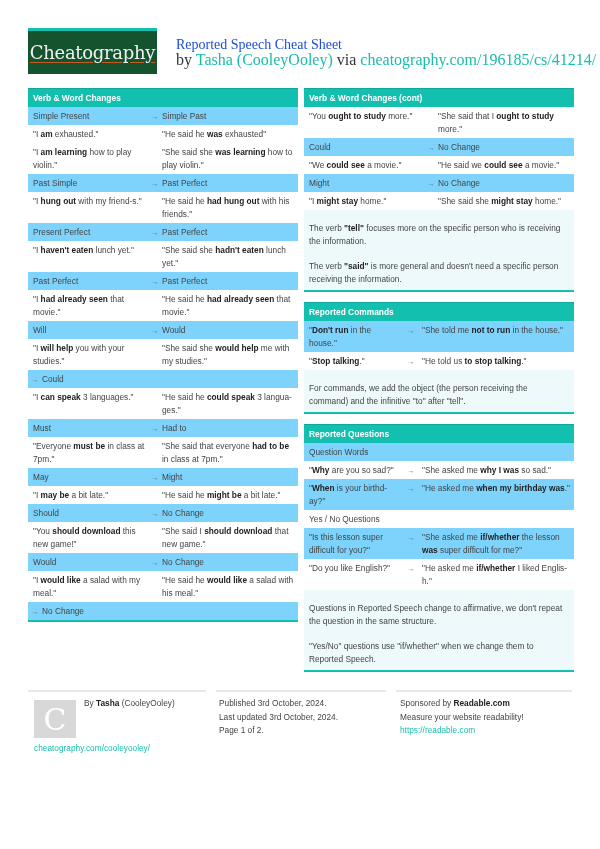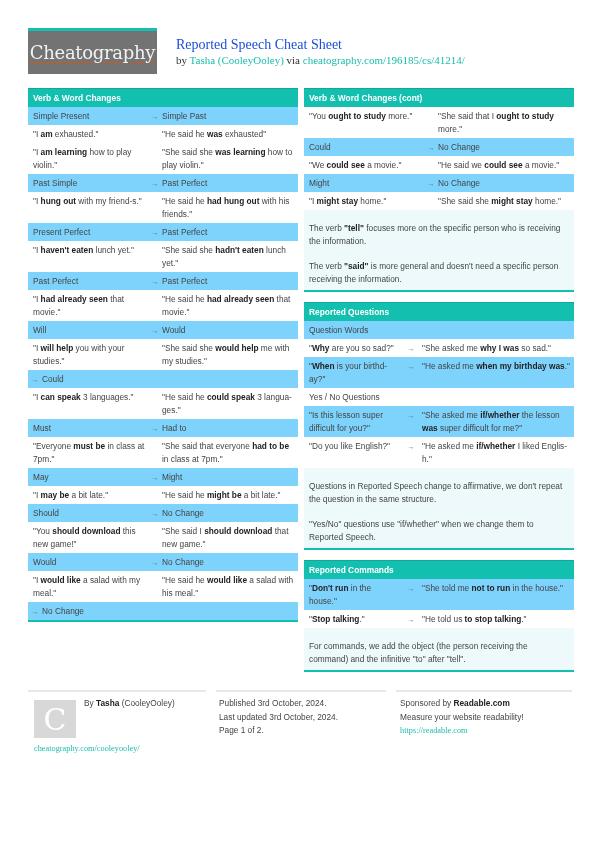--- a/index.html
+++ b/index.html
@@ -1,25 +1,25 @@
 <!DOCTYPE html>
 <html><head>
 <meta charset="utf-8">
 <style>
   * { box-sizing: border-box; margin: 0; padding: 0; }
   html, body { width: 600px; height: 849px; background: #ffffff; overflow: hidden; }
   body { position: relative; font-family: "Liberation Sans", sans-serif; color: #333; font-size: 8px; }
   b { font-weight: bold; color: #222; }
 
-  .logo { position: absolute; left: 28px; top: 28px; width: 129px; height: 46px; background: #737373; border-top: 3px solid #13c0b0; display: flex; align-items: center; justify-content: center; }
+  .logo { position: absolute; left: 28px; top: 28px; width: 129px; height: 46px; background: #14532d; border-top: 3px solid #13c0b0; display: flex; align-items: center; justify-content: center; }
   .logo span { font-family: "DejaVu Serif", serif; color: #f2f2f2; font-size: 18px; letter-spacing: -0.3px; text-decoration: underline; text-decoration-color: #c85a1a; text-underline-offset: 3px; }
 
   .title-block { position: absolute; left: 176px; top: 37px; font-family: "Liberation Serif", serif; }
   .title-block .title { color: #1d4ed8; font-size: 14px; line-height: 16px; }
-  .title-block .by { color: #333; font-size: 11px; line-height: 14px; }
+  .title-block .by { color: #333; font-size: 16px; line-height: 14px; }
   .title-block .by a { color: #1abcab; text-decoration: none; }
 
   .col { position: absolute; width: 270px; }
   .col.left { left: 28px; top: 88px; }
   .col.right { left: 304px; top: 88px; }
 
   .box { width: 100%; border-bottom: 2px solid #13c0b0; margin-bottom: 10px; }
   .box-head { background: #13c0b0; color: #fff; font-size: 8.4px; height: 19px; line-height: 19px; padding-left: 5px; border-top: 1px solid #0fa89a; font-weight: bold; }
   .row { display: flex; font-size: 8.3px; line-height: 13px; color: #444; }
   .row.alt { background: #7dd3fc; }
@@ -31,21 +31,21 @@
   .note p { margin-bottom: 12px; }
   .note p:last-child { margin-bottom: 0; }
 
   .rc .c1 { width: 96px; }
   .rc .arr { width: 22px; }
 
   .footer-line { position: absolute; height: 2px; background: #e8e8e8; top: 690px; }
   .f-avatar { position: absolute; left: 34px; top: 700px; width: 42px; height: 38px; background: #d8d8d8; display: flex; align-items: center; justify-content: center; }
   .f-avatar span { font-family: "DejaVu Serif", serif; color: #fff; font-size: 30px; }
   .f-text { position: absolute; font-size: 8.3px; line-height: 13.5px; color: #444; }
-  .f-link { color: #1abcab; text-decoration: none; font-family: Liberation Serif, serif; }
+  .f-link { color: #1abcab; text-decoration: none; }
 </style>
 </head>
 <body>
 
 <div class="logo">
     <span>Cheatography</span>
   </div>
 
 <div class="title-block">
   <div class="title">Reported Speech Cheat Sheet</div>
@@ -194,20 +194,38 @@
         </div>
         <div class="row">
           <div class="c1">"I <b>might stay</b> home."</div>
           <div class="arr"></div>
           <div class="c2">"She said she <b>might stay</b> home."</div>
         </div>
       </div>
     <div class="note" id="vcc-notes">
         <p>The verb <b>"tell"</b> focuses more on the specific person who is receiving the information.</p>
         <p>The verb <b>"said"</b> is more general and doesn't need a specific person receiving the information.</p>
+      </div>
+  </div>
+  <div class="box rc">
+    <div class="box-head">Reported Commands</div>
+    <div id="rc-rows">
+        <div class="row alt">
+          <div class="c1">"<b>Don't run</b> in the house."</div>
+          <div class="arr">→</div>
+          <div class="c2">"She told me <b>not to run</b> in the house."</div>
+        </div>
+        <div class="row">
+          <div class="c1">"<b>Stop talking</b>."</div>
+          <div class="arr">→</div>
+          <div class="c2">"He told us <b>to stop talking</b>."</div>
+        </div>
+      </div>
+    <div class="note" id="rc-notes">
+        <p>For commands, we add the object (the person receiving the command) and the infinitive "to" after "tell".</p>
       </div>
   </div>
   <div class="box rc">
     <div class="box-head">Reported Questions</div>
     <div id="rq-rows">
         <div class="row alt single">
           <div class="c1">Question Words</div>
         </div>
         <div class="row">
           <div class="c1">"<b>Why</b> are you so sad?"</div>
@@ -231,38 +249,20 @@
           <div class="c1">"Do you like English?"</div>
           <div class="arr">→</div>
           <div class="c2">"He asked me <b>if/whether</b> I liked Englis-h."</div>
         </div>
       </div>
     <div class="note" id="rq-notes">
         <p>Questions in Reported Speech change to affirmative, we don't repeat the question in the same structure.</p>
         <p>"Yes/No" questions use "if/whether" when we change them to Reported Speech.</p>
       </div>
   </div>
-  <div class="box rc">
-    <div class="box-head">Reported Commands</div>
-    <div id="rc-rows">
-        <div class="row alt">
-          <div class="c1">"<b>Don't run</b> in the house."</div>
-          <div class="arr">→</div>
-          <div class="c2">"She told me <b>not to run</b> in the house."</div>
-        </div>
-        <div class="row">
-          <div class="c1">"<b>Stop talking</b>."</div>
-          <div class="arr">→</div>
-          <div class="c2">"He told us <b>to stop talking</b>."</div>
-        </div>
-      </div>
-    <div class="note" id="rc-notes">
-        <p>For commands, we add the object (the person receiving the command) and the infinitive "to" after "tell".</p>
-      </div>
-  </div>
 </div>
 
 <div class="footer-line" style="left:28px;width:178px;"></div>
 <div class="footer-line" style="left:216px;width:170px;"></div>
 <div class="footer-line" style="left:396px;width:176px;"></div>
 
 <div class="f-avatar">
     <span>C</span>
   </div>
 <div class="f-text" style="left:84px;top:697px;"><span>By </span><b>Tasha</b><span> (CooleyOoley)</span></div>

